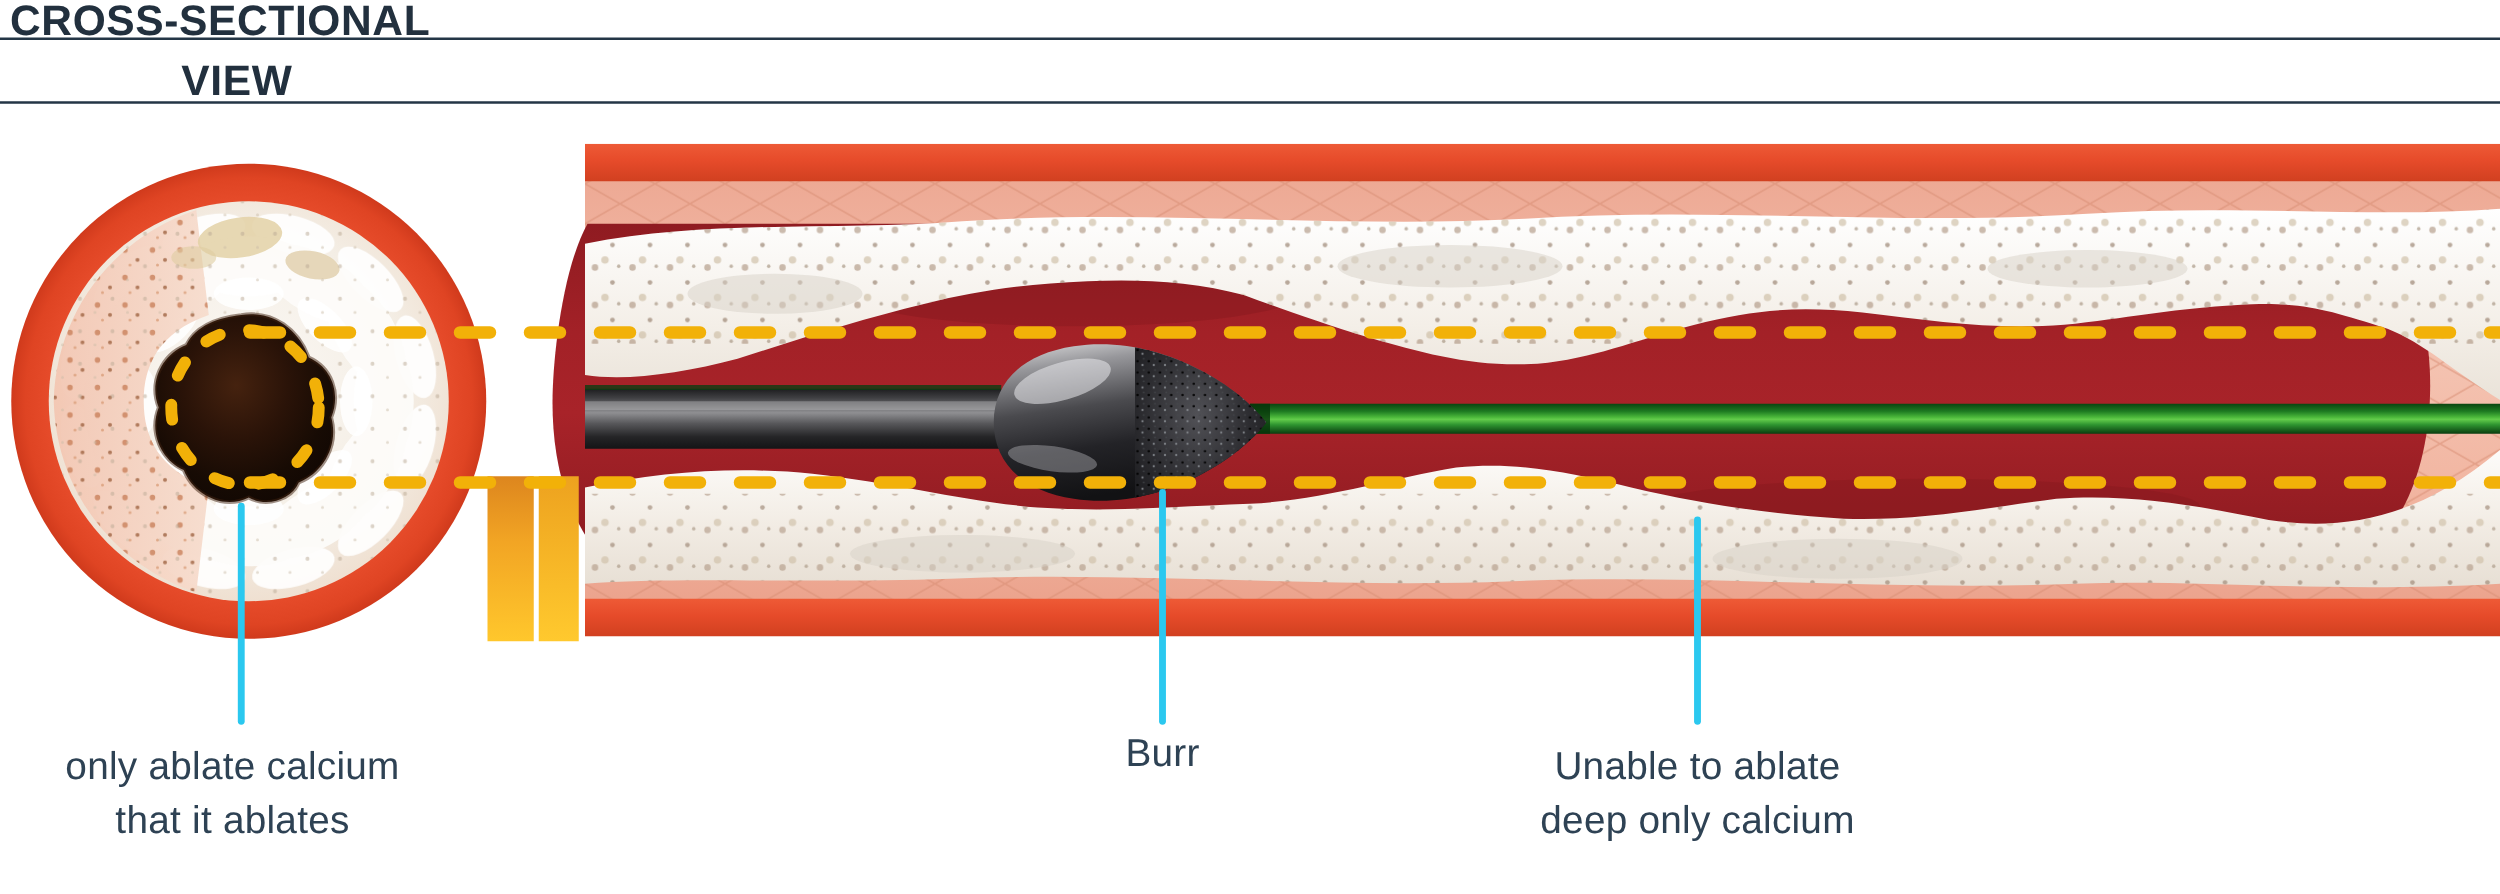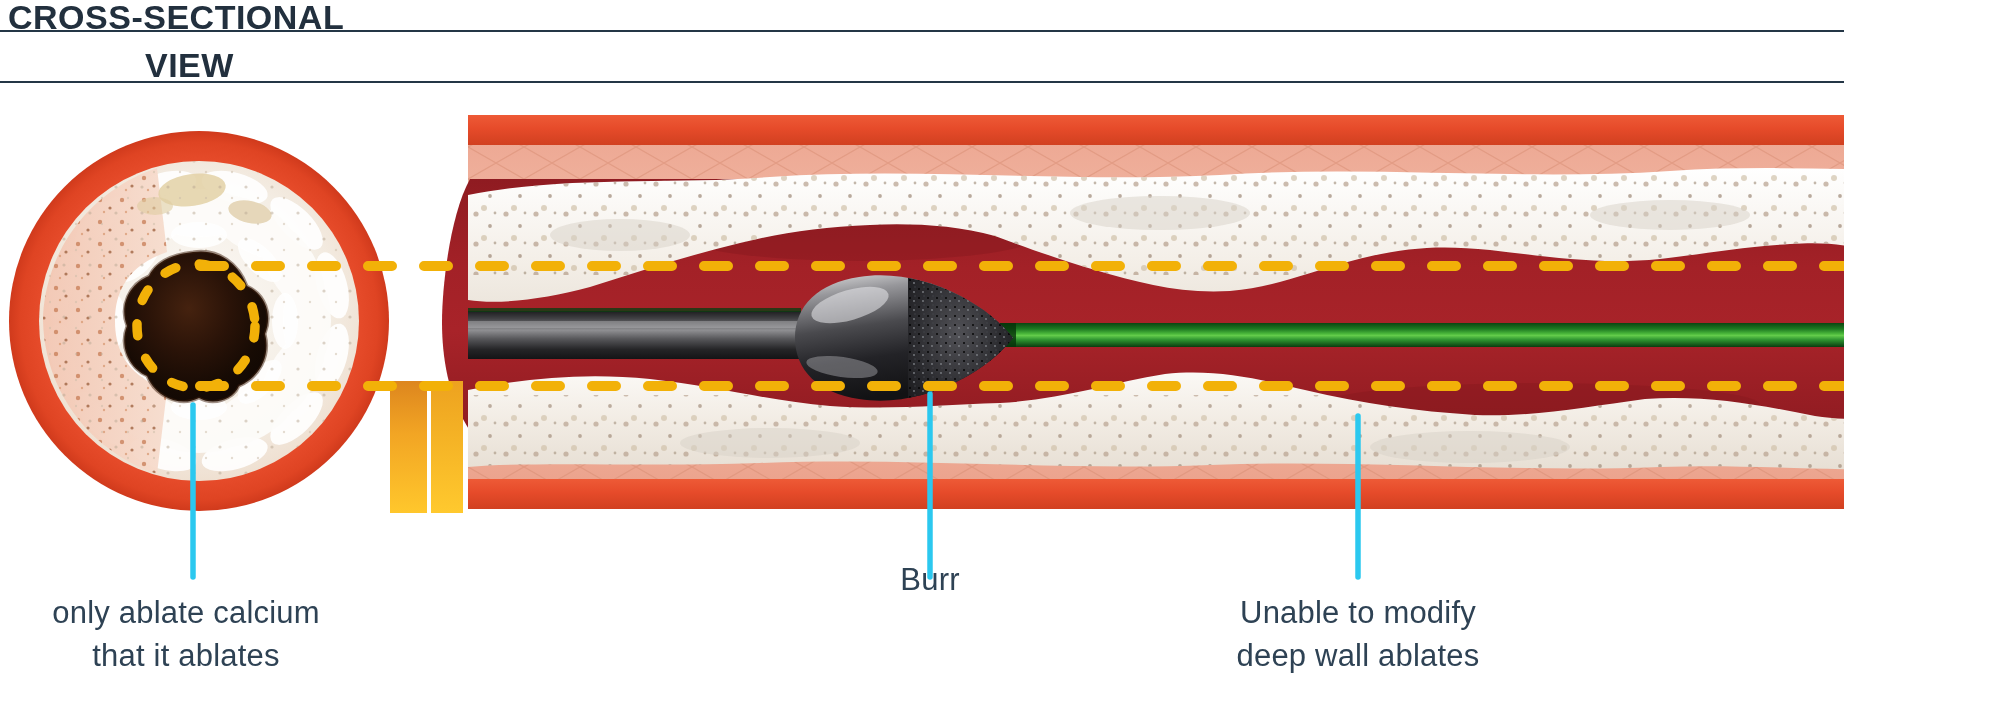--- a/index.html
+++ b/index.html
@@ -1,20 +1,20 @@
 <!DOCTYPE html>
 <html style="--c-background: #FFFFFF; --c-title: #22303E; --c-label: #2E4254; --c-rule: #243646; --c-dash: #F2B108; --c-leader: #2BC8EF;"><head>
 <meta charset="utf-8">
 <style>
   :root{
     --c-background:#FFFFFF; --c-title:#22303E; --c-label:#2E4254; --c-rule:#243646;
     --c-dash:#F2B108; --c-leader:#2BC8EF;
   }
   html,body{margin:0;padding:0;background:var(--c-background);}
-  #canvas{position:relative;width:1844px;height:715px;background:var(--c-background);
+  #canvas{position:relative;width:2000px;height:715px;background:var(--c-background);
     overflow:hidden;font-family:"Liberation Sans",sans-serif;}
   .rule{position:absolute;left:0;width:2000px;height:2px;background:var(--c-rule);}
   .title{position:absolute;font-weight:700;font-size:34px;letter-spacing:.5px;color:var(--c-title);white-space:nowrap;}
   .label{position:absolute;font-weight:400;font-size:31px;line-height:43px;text-align:center;
     color:var(--c-label);letter-spacing:.2px;}
   .label span{display:block;}
   svg{position:absolute;display:block;}
   #xsec{left:7px;top:128px;}
   #longview{left:440px;top:115px;}
   #overlay{left:0;top:0;pointer-events:none;}
@@ -286,21 +286,21 @@
 
     <line x1="193" y1="405" x2="193" y2="577" style="stroke:var(--c-leader)" stroke-width="5.5" stroke-linecap="round"></line>
     <line x1="930" y1="394" x2="930" y2="577" style="stroke:var(--c-leader)" stroke-width="5.5" stroke-linecap="round"></line>
     <line x1="1358" y1="416" x2="1358" y2="577" style="stroke:var(--c-leader)" stroke-width="5.5" stroke-linecap="round"></line>
   </svg>
 
   <div class="label" style="left:6px;top:591px;width:360px">
     <span>only ablate calcium</span>
     <span>that it ablates</span>
   </div>
-  <div class="label" style="left:855px;top:558px;width:150px">
+  <div class="label" style="left:855px;top:581px;width:150px">
     <span>Burr</span>
   </div>
   <div class="label" style="left:1178px;top:591px;width:360px">
-    <span>Unable to modify</span>
-    <span>deep wall ablates</span>
+    <span>Unable to ablate</span>
+    <span>deep only calcium</span>
   </div>
 
 </div>
 
 </body></html>

